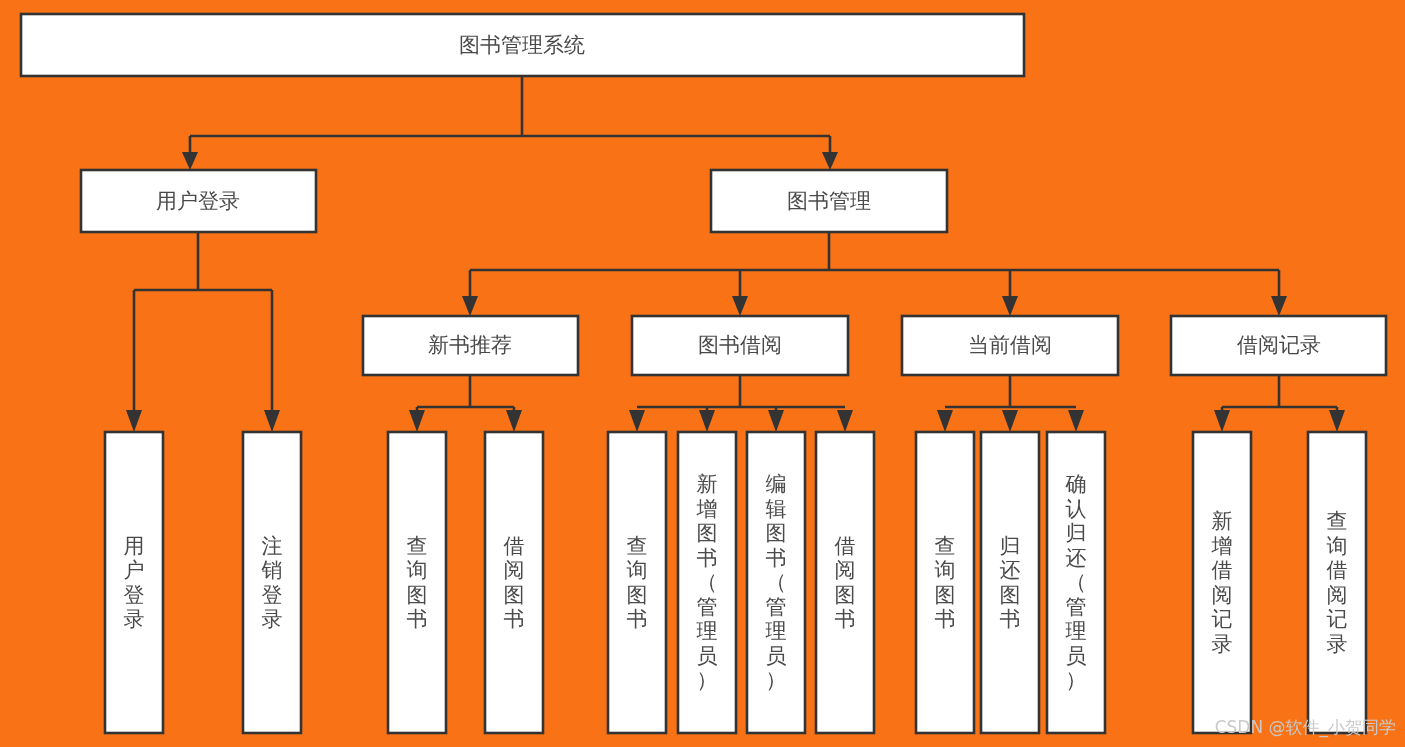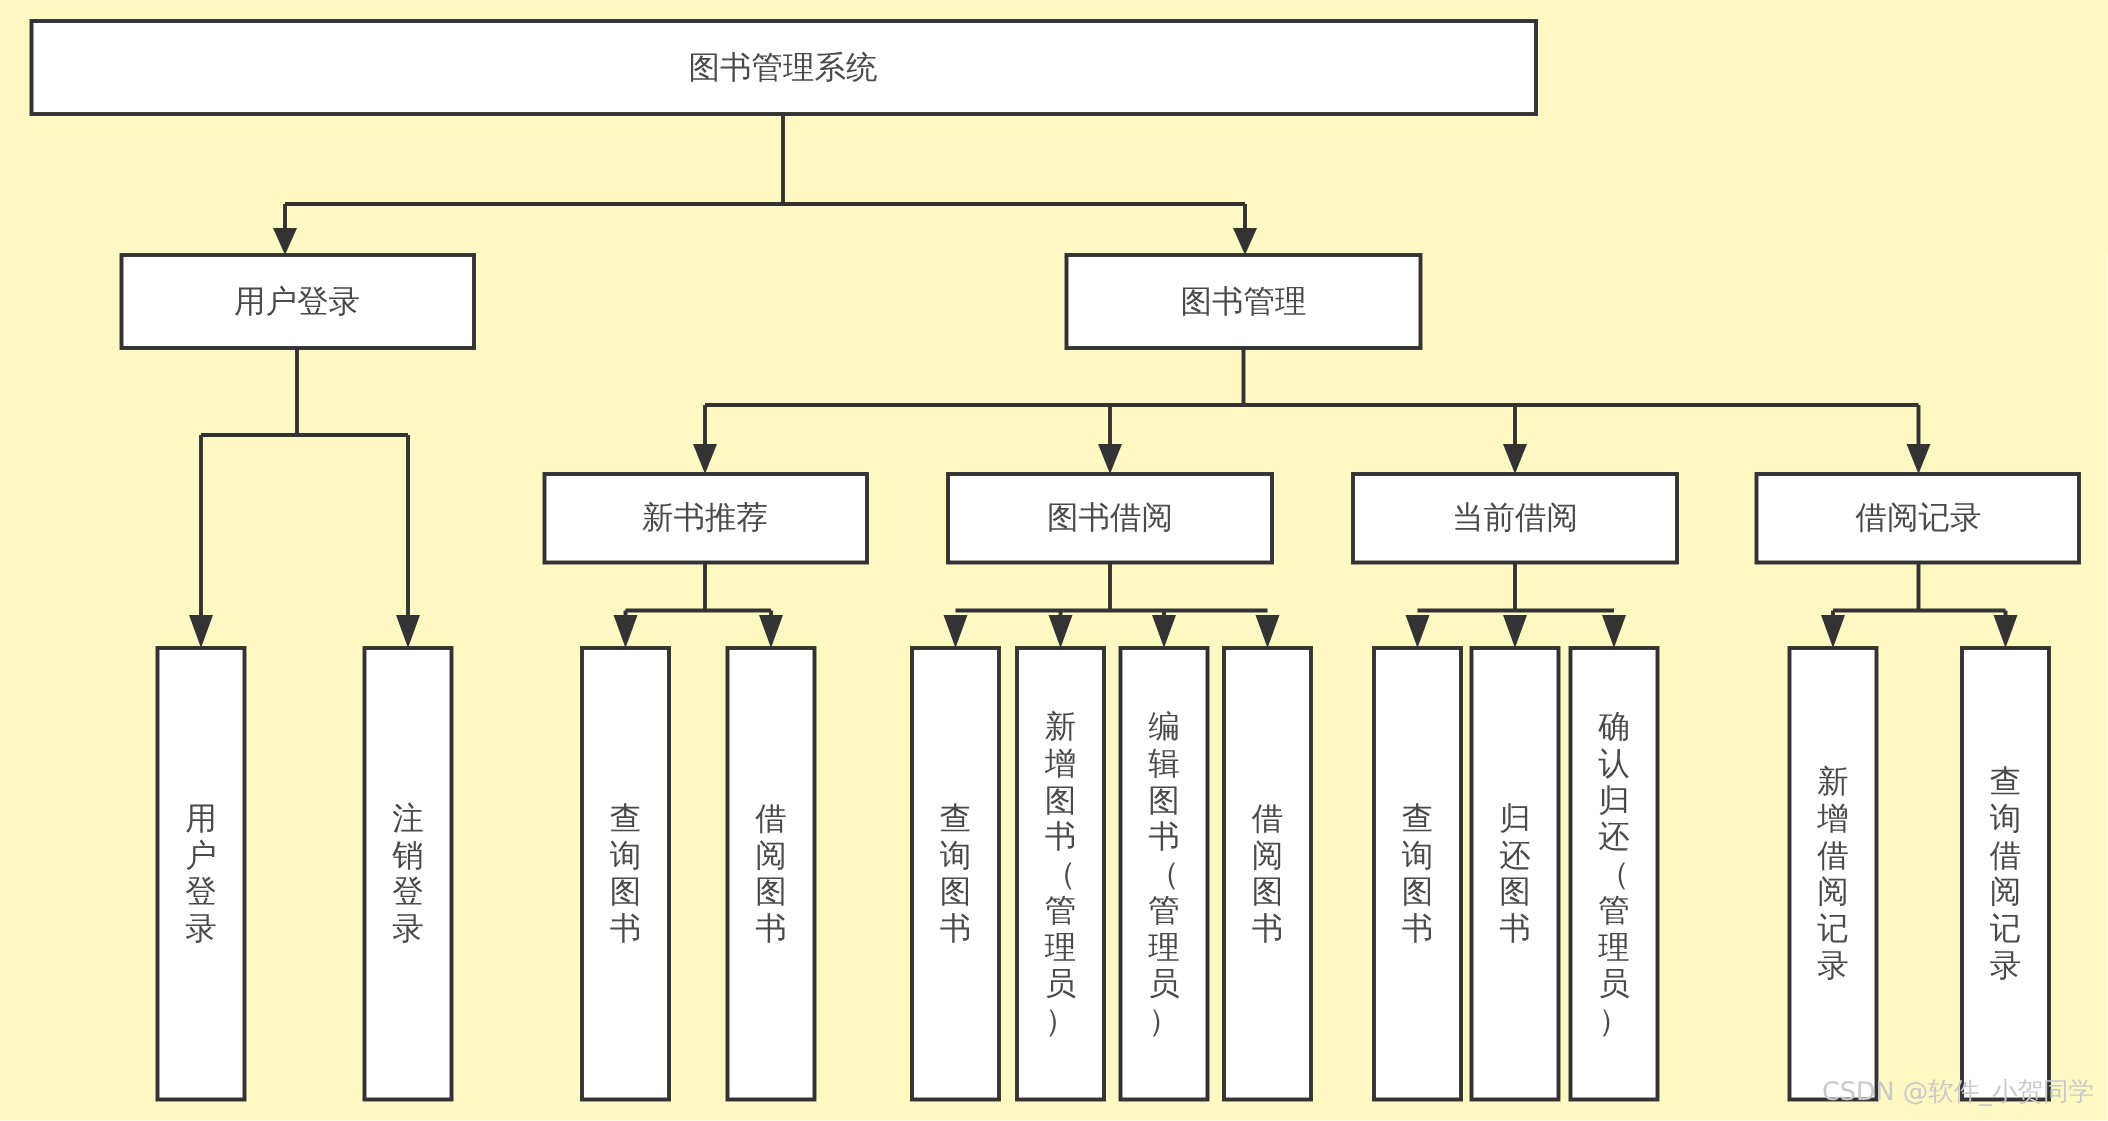--- a/index.html
+++ b/index.html
@@ -4,21 +4,21 @@
 <style>
   html, body {
     margin: 0;
     padding: 0;
     background: #ffffff;
   }
   #canvas {
     position: relative;
     width: 1405px;
     height: 747px;
-    background: #fef9c3;
+    background: #f97316;
     overflow: hidden;
     font-family: "DejaVu Sans", "Liberation Sans", sans-serif;
   }
   svg.diagram {
     position: absolute;
     left: 0;
     top: 0;
     width: 1405px;
     height: 747px;
   }

